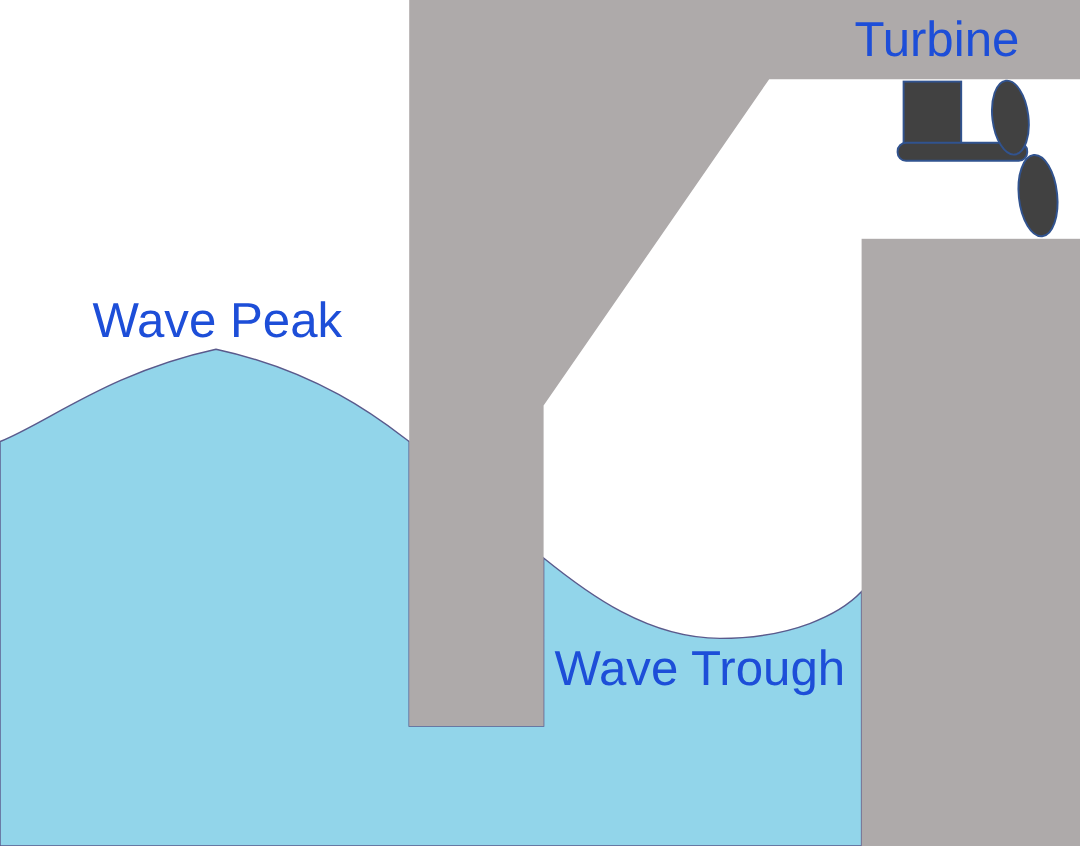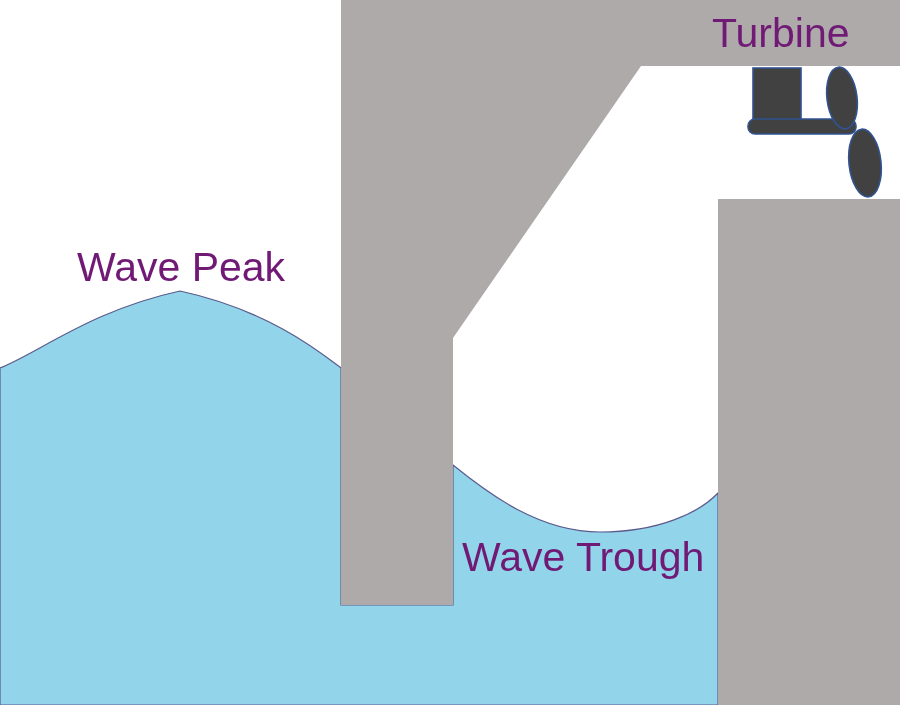--- a/index.html
+++ b/index.html
@@ -23,21 +23,21 @@
     top: 0;
     left: 0;
     width: 900px;
     height: 705px;
     display: block;
   }
   .label {
     position: absolute;
     margin: 0;
     padding: 0;
-    color: #701a75;
+    color: #1d4ed8;
     font-family: "Liberation Sans", sans-serif;
     font-weight: 400;
     white-space: nowrap;
     line-height: 1;
     user-select: none;
   }
   #label-wave-peak {
     left: 77px;
     top: 247px;
     font-size: 41px;

